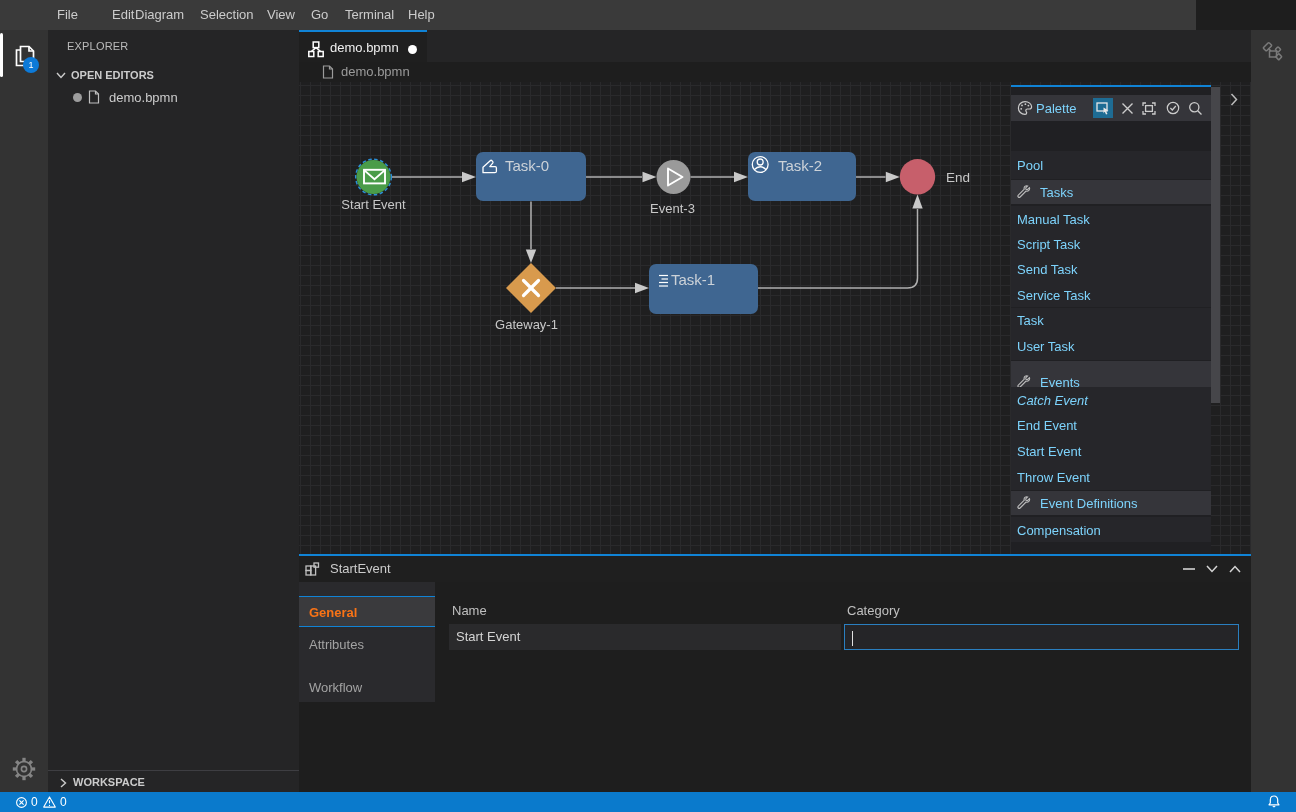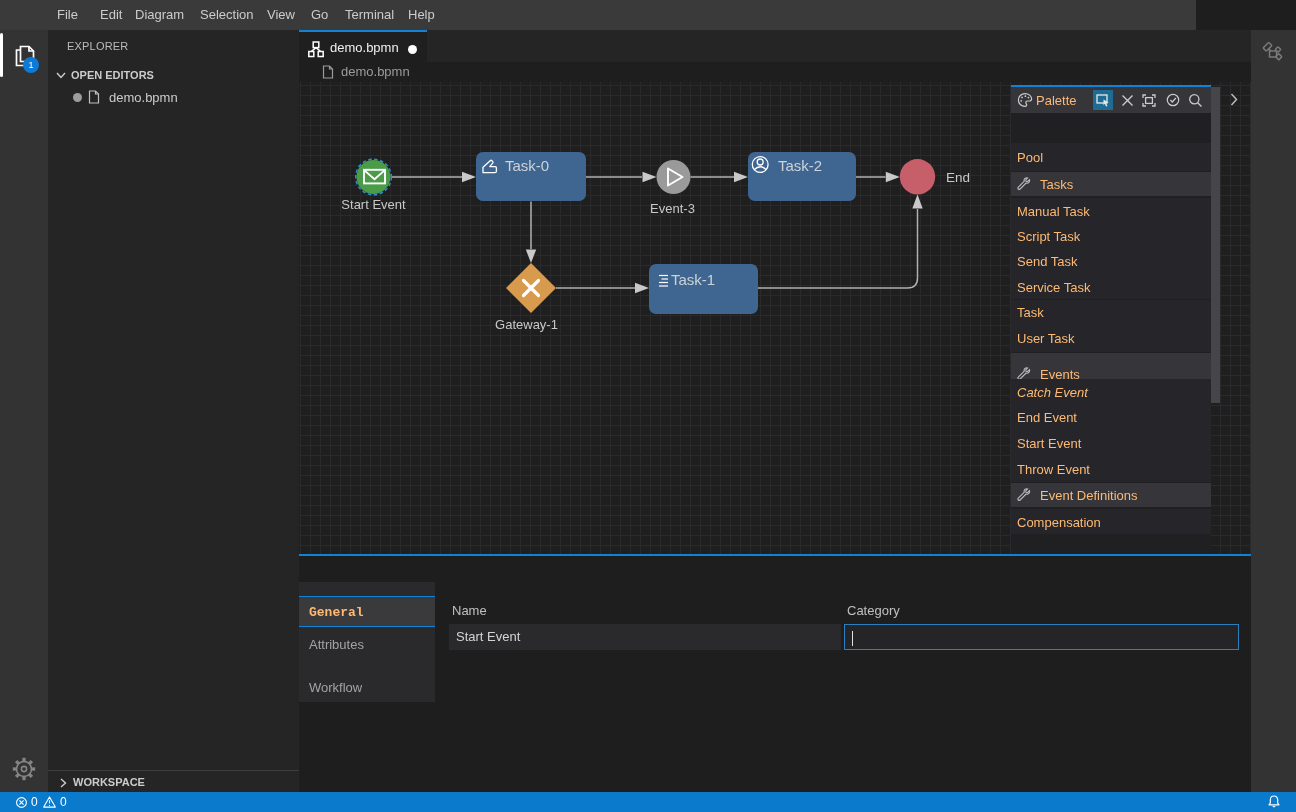--- a/index.html
+++ b/index.html
@@ -21,47 +21,47 @@
   #tabbar { left:299px; top:30px; width:952px; height:32px; background:#252526; }
   #tab1 { position:absolute; left:0; top:0; width:128px; height:32px; background:#1f1f1f; border-top:2px solid #1083d6; }
   #crumbs { left:299px; top:62px; width:952px; height:20px; background:#1e1e1e; }
   
   #canvas { left:299px; top:82px; width:952px; height:473px; background-color:#1f1f20;
     background-image: linear-gradient(to right, #2a2a2c 1px, transparent 1px),
                       linear-gradient(to bottom, #2a2a2c 1px, transparent 1px);
     background-size:10px 10px; background-position:1px 3px; }
   
   #palette { left:1011px; top:85px; width:200px; height:469px; background:#202023; border-top:2px solid #1083d6; overflow:hidden; }
-  .prow { position:absolute; left:0; width:200px; color:#fdba74; font-size:13px; }
+  .prow { position:absolute; left:0; width:200px; color:#7dd3fc; font-size:13px;margin-top:8px; }
   .pgroup { background:#35353a; }
   .pitem { background:#26262a; }
   .prow span.txt { position:absolute; top:50%; transform:translateY(-50%); }
   #pscroll { left:1211px; top:87px; width:9px; height:316px; background:#46464a; }
   
   #bpanel { left:299px; top:554px; width:952px; height:238px; background:#1e1e1e; border-top:2px solid #1083d6; }
   #bphead { position:absolute; left:0; top:0; width:952px; height:26px; background:#1f1f1f; }
   #btabs { position:absolute; left:0; top:26px; width:136px; height:120px; background:#2a2a2d; }
   #bcontent { position:absolute; left:136px; top:26px; width:816px; height:210px; background:#1e1e1e; }
   .btab { position:absolute; left:0; width:136px; height:31px; font-size:13px; color:#a3a3a3; line-height:31px; padding-left:10px; }
-  .btab.active { background:#3a3a3d; color:#fdba74; font-weight:bold; border-top:1px solid #1083d6; border-bottom:1px solid #1083d6;font-family:Liberation Mono, monospace; }
+  .btab.active { background:#3a3a3d; color:#f97316; font-weight:bold; border-top:1px solid #1083d6; border-bottom:1px solid #1083d6; }
   .flabel { position:absolute; font-size:13px; color:#c0c0c0; }
   .finput { position:absolute; height:26px; font-size:13px; color:#d4d4d4; line-height:26px; padding-left:7px; }
   
   #statusbar { left:0; top:792px; width:1296px; height:20px; background:#0a7acc; color:#ffffff; font-size:12px; }
   svg { display:block; }
   .dlabel { font-size:13px; fill:#c8c8c8; }
   .tlabel { font-size:15px; fill:#ccd2d8; }
 </style>
 </head>
 <body>
 <div id="app">
 
   <div class="abs" id="menubar">
     <span class="mitem" style="left:57px;">File</span>
-    <span class="mitem" style="left:100px;">Edit</span>
+    <span class="mitem" style="left:112px;">Edit</span>
     <span class="mitem" style="left:135px;">Diagram</span>
     <span class="mitem" style="left:200px;">Selection</span>
     <span class="mitem" style="left:267px;">View</span>
     <span class="mitem" style="left:311px;">Go</span>
     <span class="mitem" style="left:345px;">Terminal</span>
     <span class="mitem" style="left:408px;">Help</span>
   </div>
 
   <div class="abs" id="actbar">
     <div class="pill"></div>
@@ -305,20 +305,40 @@
         </svg>
         <span class="txt" style="left:29px;">Event Definitions</span>
       </div>
       <div class="prow pitem" style="top: 422px; height: 25.2px;">
         <span class="txt" style="left:6px;">Compensation</span>
       </div>
     </div>
   <div class="abs" id="pscroll"></div>
 
   <div class="abs" id="bpanel">
+    <div id="bphead">
+      <svg class="abs" style="left:6px; top:6px;" width="16" height="15" viewBox="0 0 16 15">
+        <g fill="none" stroke="#c0c0c0" stroke-width="1.3">
+          <rect x="1" y="4" width="4.8" height="4.5"></rect>
+          <rect x="1" y="8.5" width="4.8" height="4.5"></rect>
+          <rect x="5.8" y="4" width="4.8" height="9"></rect>
+          <rect x="9" y="1" width="4.5" height="4.2"></rect>
+        </g>
+      </svg>
+      <span class="abs" style="left:31px; top:0; height:26px; line-height:26px; font-size:13px; color:#cccccc;">StartEvent</span>
+      <svg class="abs" style="left:884px; top:12px;" width="12" height="2" viewBox="0 0 12 2">
+          <line x1="0" y1="1" x2="12" y2="1" stroke="#d4d4d4" stroke-width="1.6"></line>
+        </svg>
+      <svg class="abs" style="left:907px; top:9px;" width="12" height="8" viewBox="0 0 12 8">
+          <path d="M1 1 L6 6.5 L11 1" fill="none" stroke="#d4d4d4" stroke-width="1.5"></path>
+        </svg>
+      <svg class="abs" style="left:930px; top:9px;" width="12" height="8" viewBox="0 0 12 8">
+          <path d="M1 7 L6 1.5 L11 7" fill="none" stroke="#d4d4d4" stroke-width="1.5"></path>
+        </svg>
+    </div>
     <div id="btabs">
       <div class="btab active" style="top:14px;">General</div>
       <div class="btab" style="top:47px;">Attributes</div>
       <div class="btab" style="top:90px;">Workflow</div>
     </div>
     <div id="bcontent">
       <div class="flabel" style="left:17px; top:21px;">Name</div>
       <div class="finput" style="left:14px; top:42px; width:392px; background:#2a2a2c;">Start Event</div>
       <div class="flabel" style="left:412px; top:21px;">Category</div>
       <div class="finput" style="left:409px; top:42px; width:395px; border:1px solid #2a7fc0; background:#252528;"><span style="display:inline-block; width:1px; height:15px; background:#e0e0e0; vertical-align:middle;"></span></div>

